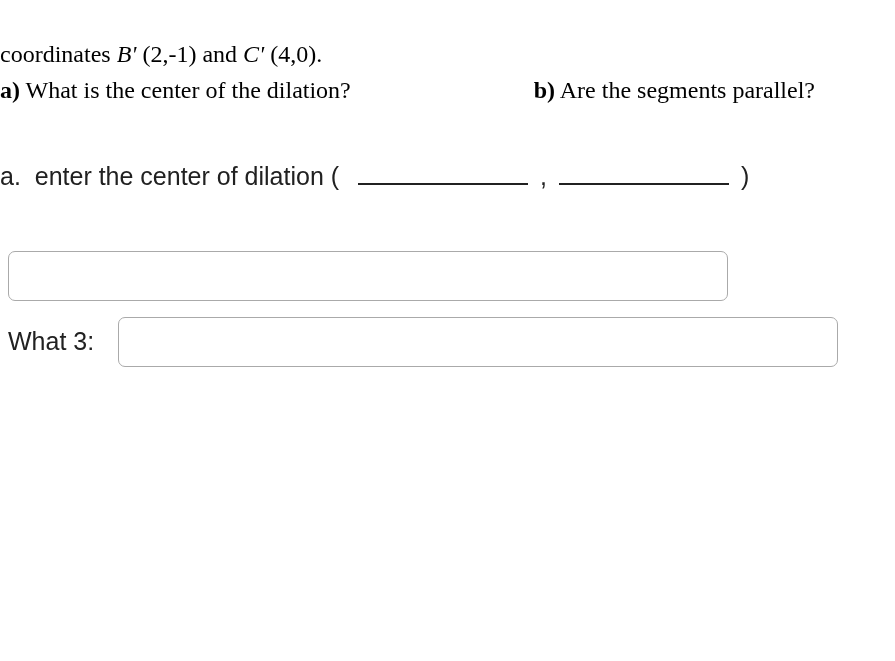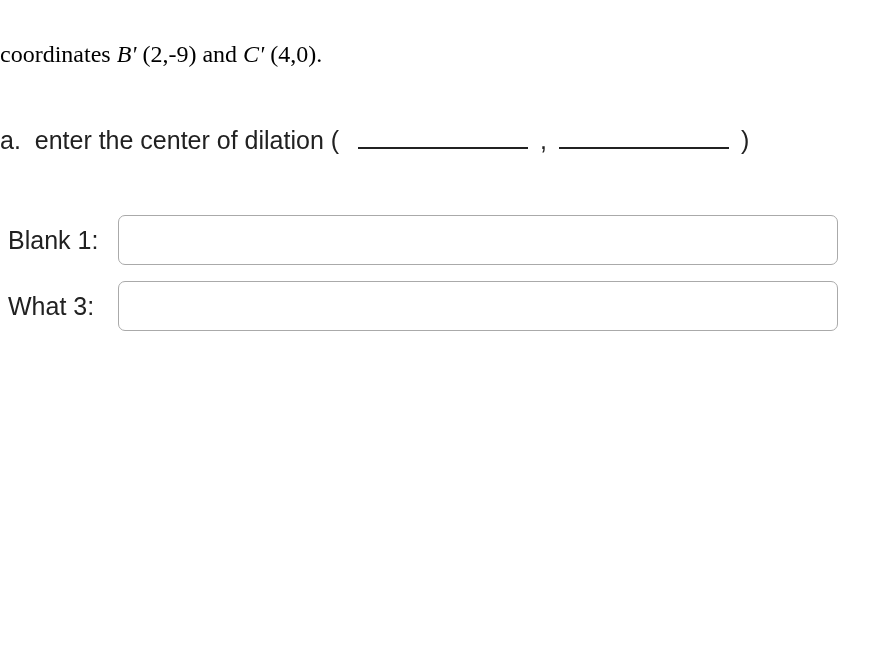--- a/index.html
+++ b/index.html
@@ -101,36 +101,43 @@
       font-family: Arial, Helvetica, sans-serif;
       color: #212121;
       outline: none;
     }
   </style>
 </head>
 <body>
 
 <div class="problem-text">
   <div class="problem-line">
-    <span>coordinates </span><span class="italic">B'</span><span> (2,-9) and </span><span class="italic">C'</span><span> (4,0).</span>
+    <span>coordinates </span><span class="italic">B'</span><span> (2,-1) and </span><span class="italic">C'</span><span> (4,0).</span>
+  </div>
+  <div class="parts-row">
+    <div class="part-a">
+      <span class="bold">a)</span><span>  What is the center of the dilation?</span>
+    </div>
+    <div class="part-b">
+      <span class="bold">b)</span><span>  Are the segments parallel?</span>
+    </div>
   </div>
 </div>
 
 <div class="answer-section">
   <div class="answer-line">
     <span style="white-space: pre;">a.  enter the center of dilation ( </span>
     <span class="underline-blank"></span>
     <span>,</span>
     <span class="underline-blank"></span>
     <span>)</span>
   </div>
 </div>
 
 <div class="blanks-section">
   <div class="blank-row">
-    <span class="blank-label">Blank 1:</span>
     <input type="text" class="blank-input" value="" style="">
   </div>
   <div class="blank-row">
     <span class="blank-label">What 3:</span>
     <input type="text" class="blank-input" value="" style="">
   </div>
 </div>
 
 </body></html>

